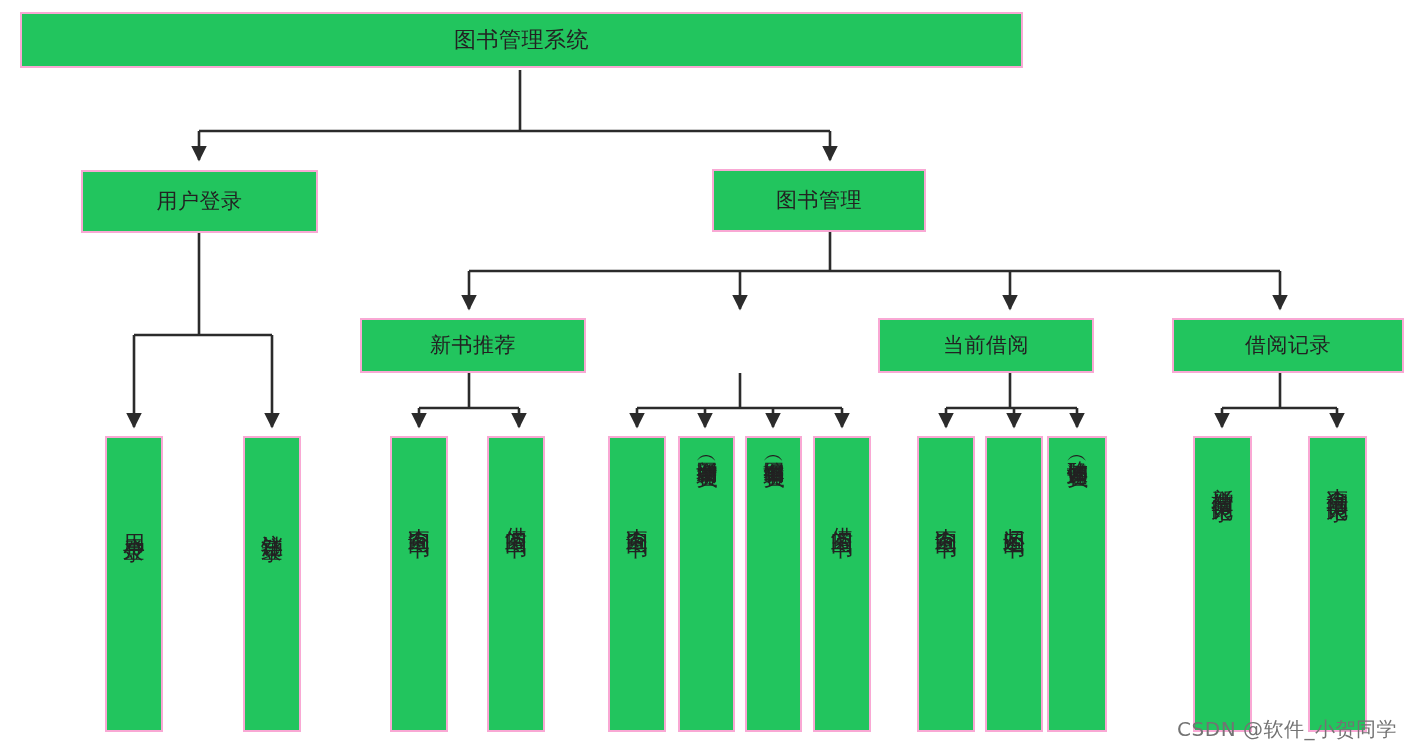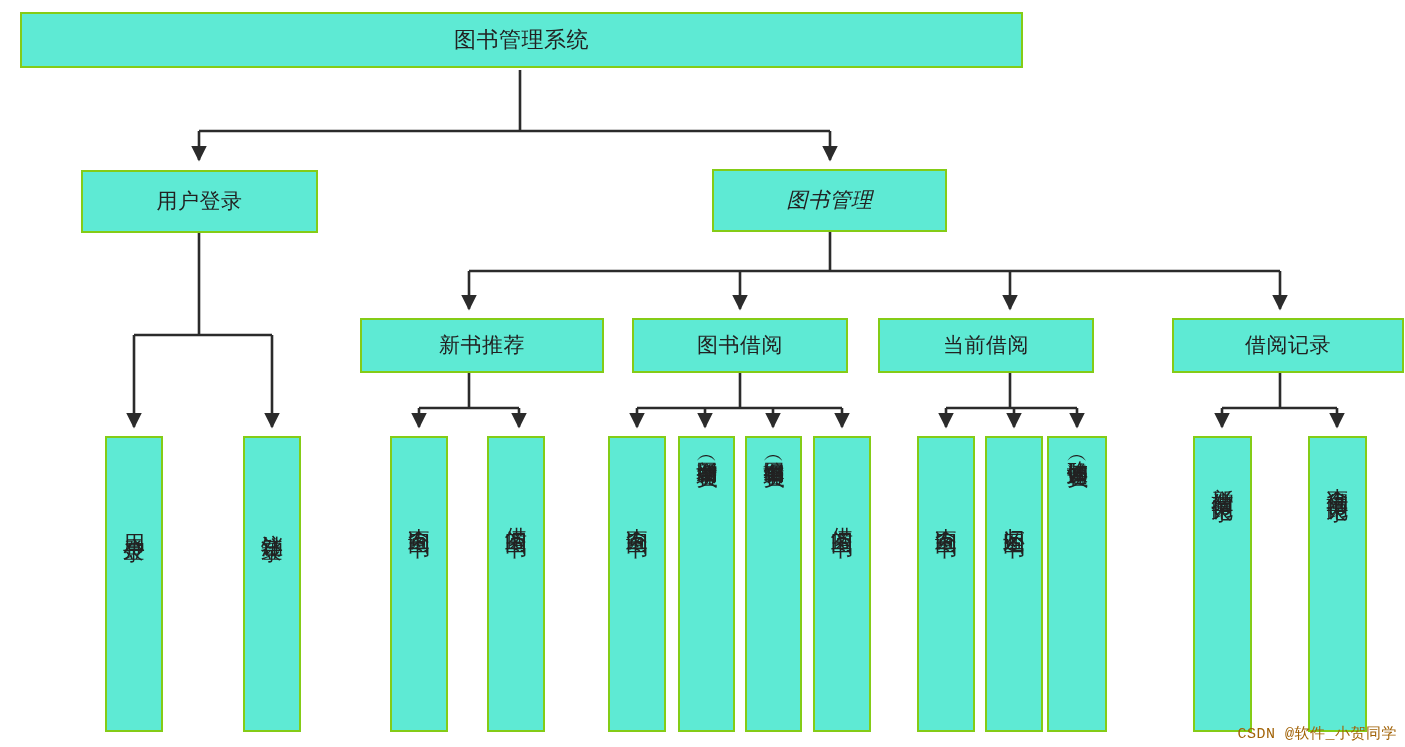--- a/index.html
+++ b/index.html
@@ -21,22 +21,22 @@
   #edges {
     position: absolute;
     left: 0;
     top: 0;
     width: 1405px;
     height: 747px;
   }
   .node {
     position: absolute;
     box-sizing: border-box;
-    border: 2px solid #84cc16;
-    background: #5eead4;
+    border: 2px solid #f9a8d4;
+    background: #22c55e;
     display: flex;
     align-items: center;
     justify-content: center;
     color: #222222;
   }
   .node .lbl {
     display: block;
     text-align: center;
     line-height: 1.18;
     white-space: nowrap;
@@ -64,26 +64,25 @@
     max-height: 100%;
   }
   .node.vert.tall .lbl {
     font-size: 21px;
     letter-spacing: 1px;
   }
   #watermark {
     position: absolute;
     right: 8px;
     bottom: 4px;
-    font-size: 15px;
-    color: #a16207;
+    font-size: 20px;
+    color: #737373;
     letter-spacing: 0.5px;
     user-select: none;
     white-space: nowrap;
-    font-family: Liberation Mono, monospace;
   }
 </style>
 </head>
 <body>
 
 <div id="canvas">
 
   <svg id="edges" viewBox="0 0 1405 747" xmlns="http://www.w3.org/2000/svg">
     <defs>
       <marker id="arrow" viewBox="0 0 10 10" refX="9" refY="5" markerWidth="6" markerHeight="6" orient="auto-start-reverse">
@@ -134,29 +133,26 @@
     </g>
   </svg>
 
   <div class="node root horiz" style="left:20px; top:12px; width:1003px; height:56px;">
     <span class="lbl">图书管理系统</span>
   </div>
 
   <div class="node horiz" style="left:81px; top:170px; width:237px; height:63px;">
     <span class="lbl">用户登录</span>
   </div>
-  <div class="node horiz" style="left:712px; top:169px; width:235px; height:63px;font-style:italic;">
+  <div class="node horiz" style="left:712px; top:169px; width:214px; height:63px;">
     <span class="lbl">图书管理</span>
   </div>
 
-  <div class="node horiz" style="left:360px; top:318px; width:244px; height:55px;">
+  <div class="node horiz" style="left:360px; top:318px; width:226px; height:55px;">
     <span class="lbl">新书推荐</span>
-  </div>
-  <div class="node horiz" style="left:632px; top:318px; width:216px; height:55px;">
-    <span class="lbl">图书借阅</span>
   </div>
   <div class="node horiz" style="left:878px; top:318px; width:216px; height:55px;">
     <span class="lbl">当前借阅</span>
   </div>
   <div class="node horiz" style="left:1172px; top:318px; width:232px; height:55px;">
     <span class="lbl">借阅记录</span>
   </div>
 
   <div class="node vert" style="left:105px; top:436px; width:58px; height:296px; padding-top:78px;">
     <span class="lbl">用户登录</span>

